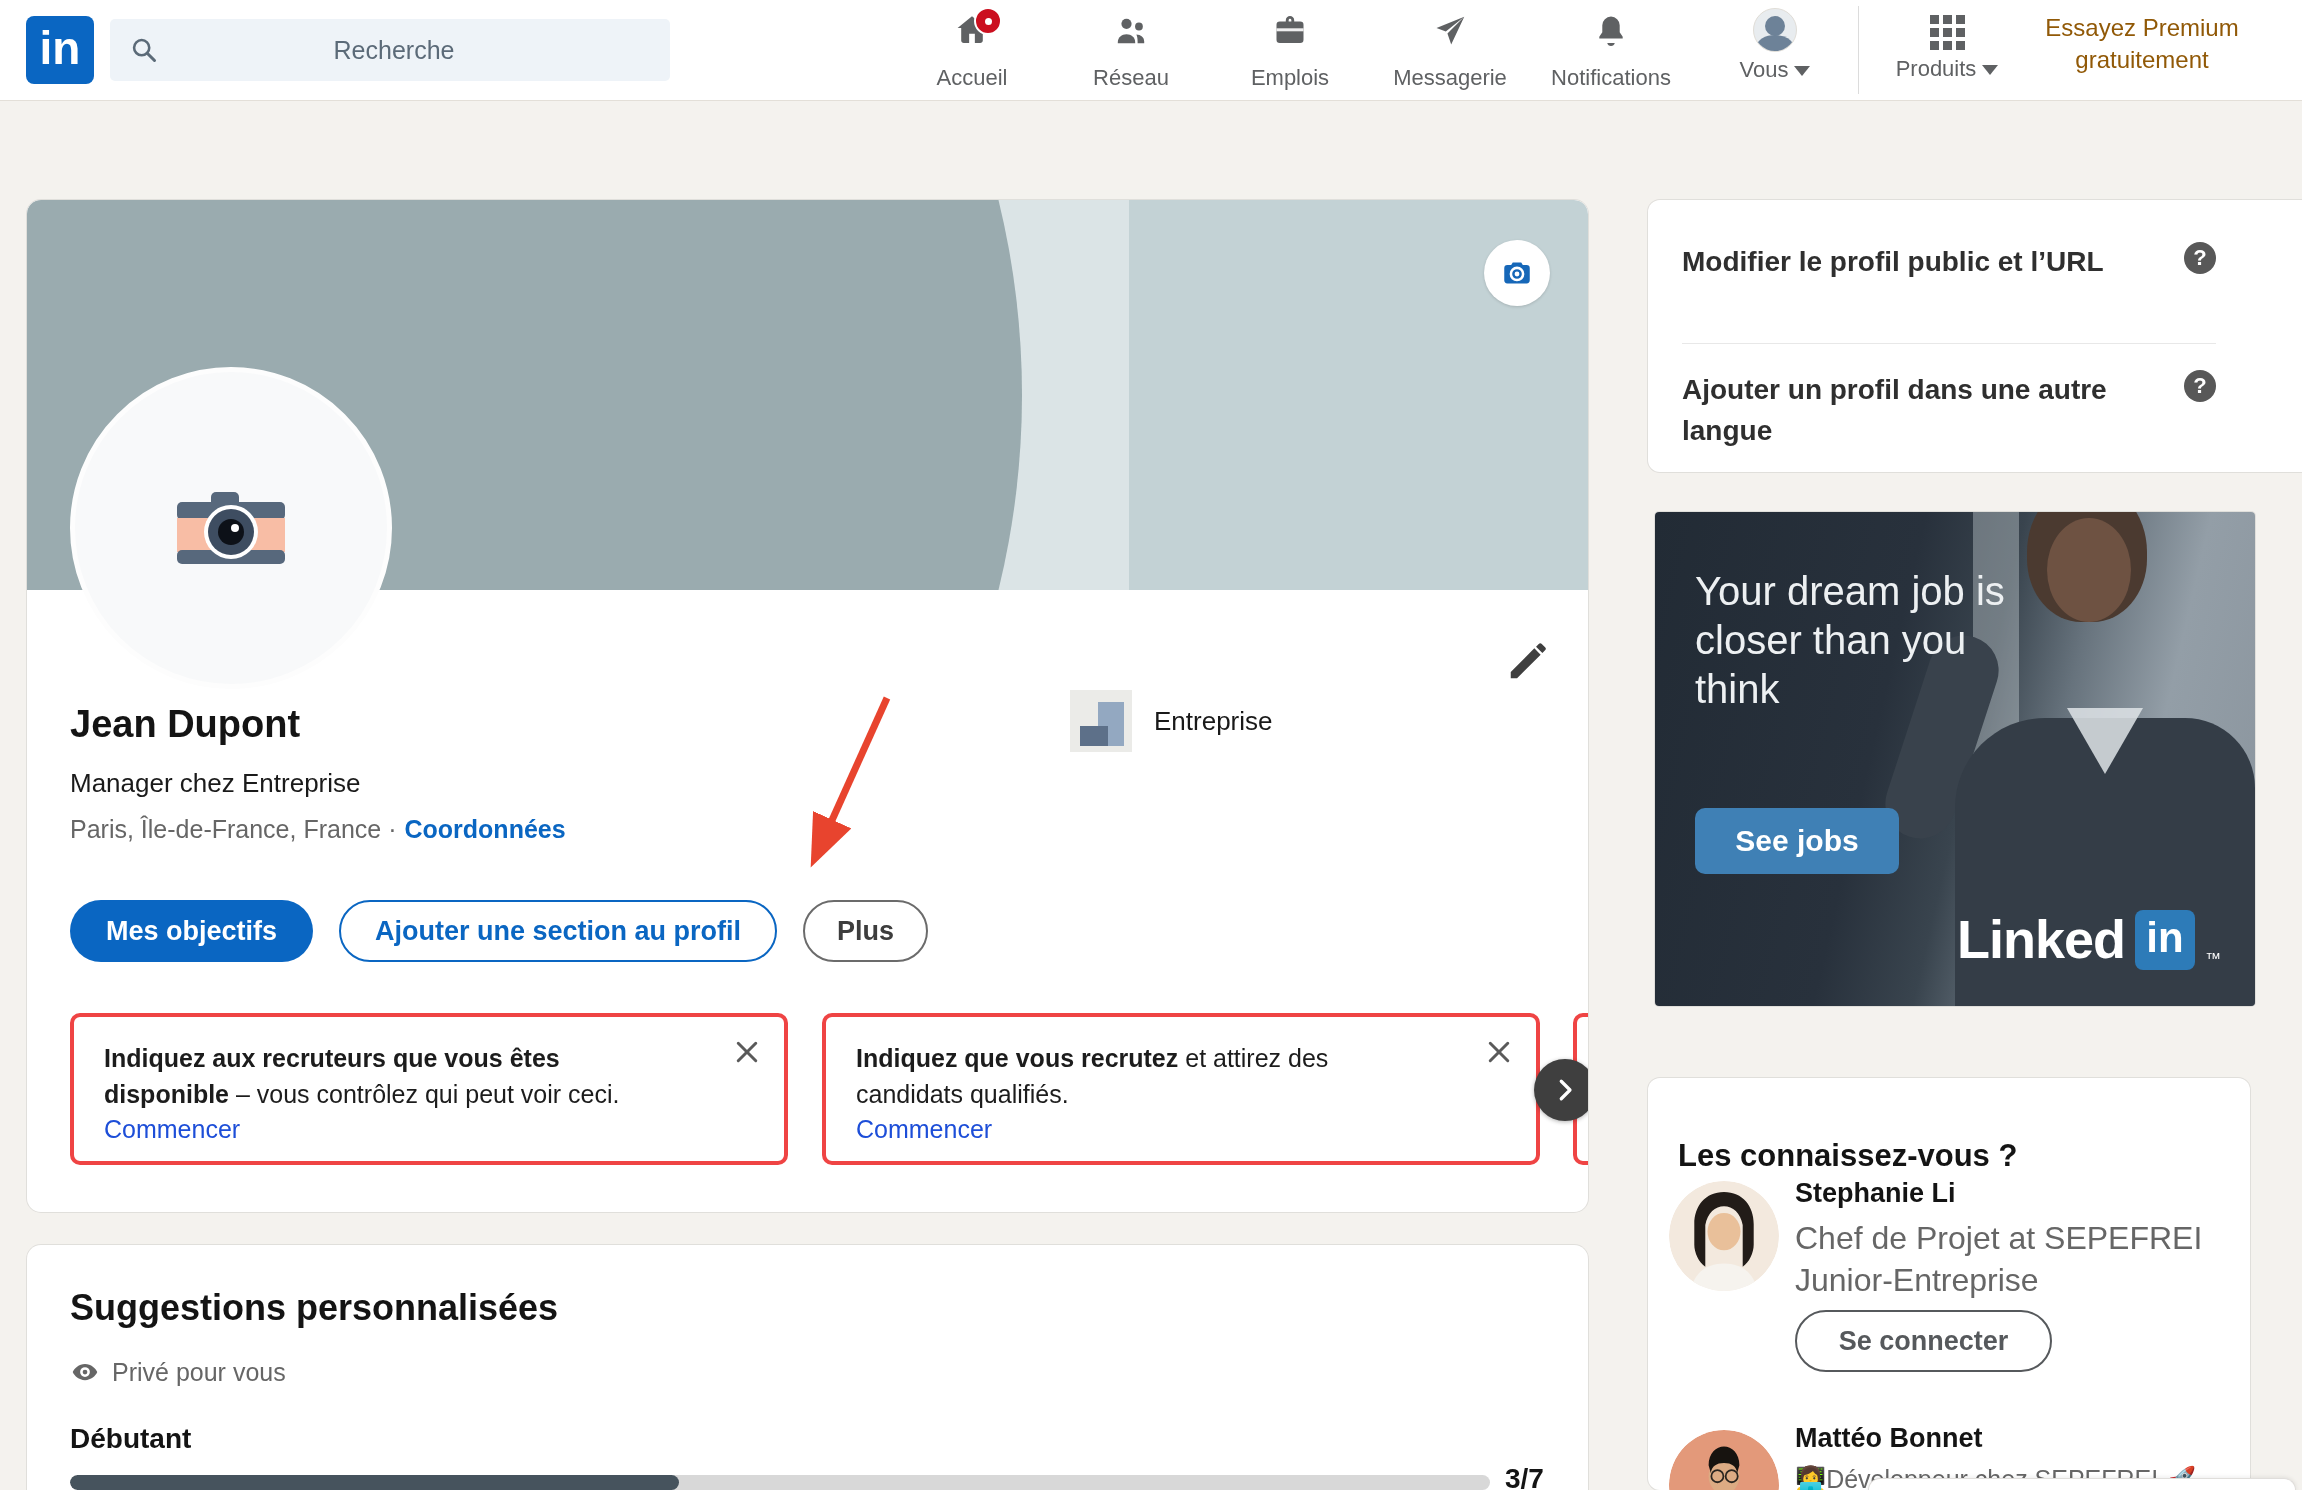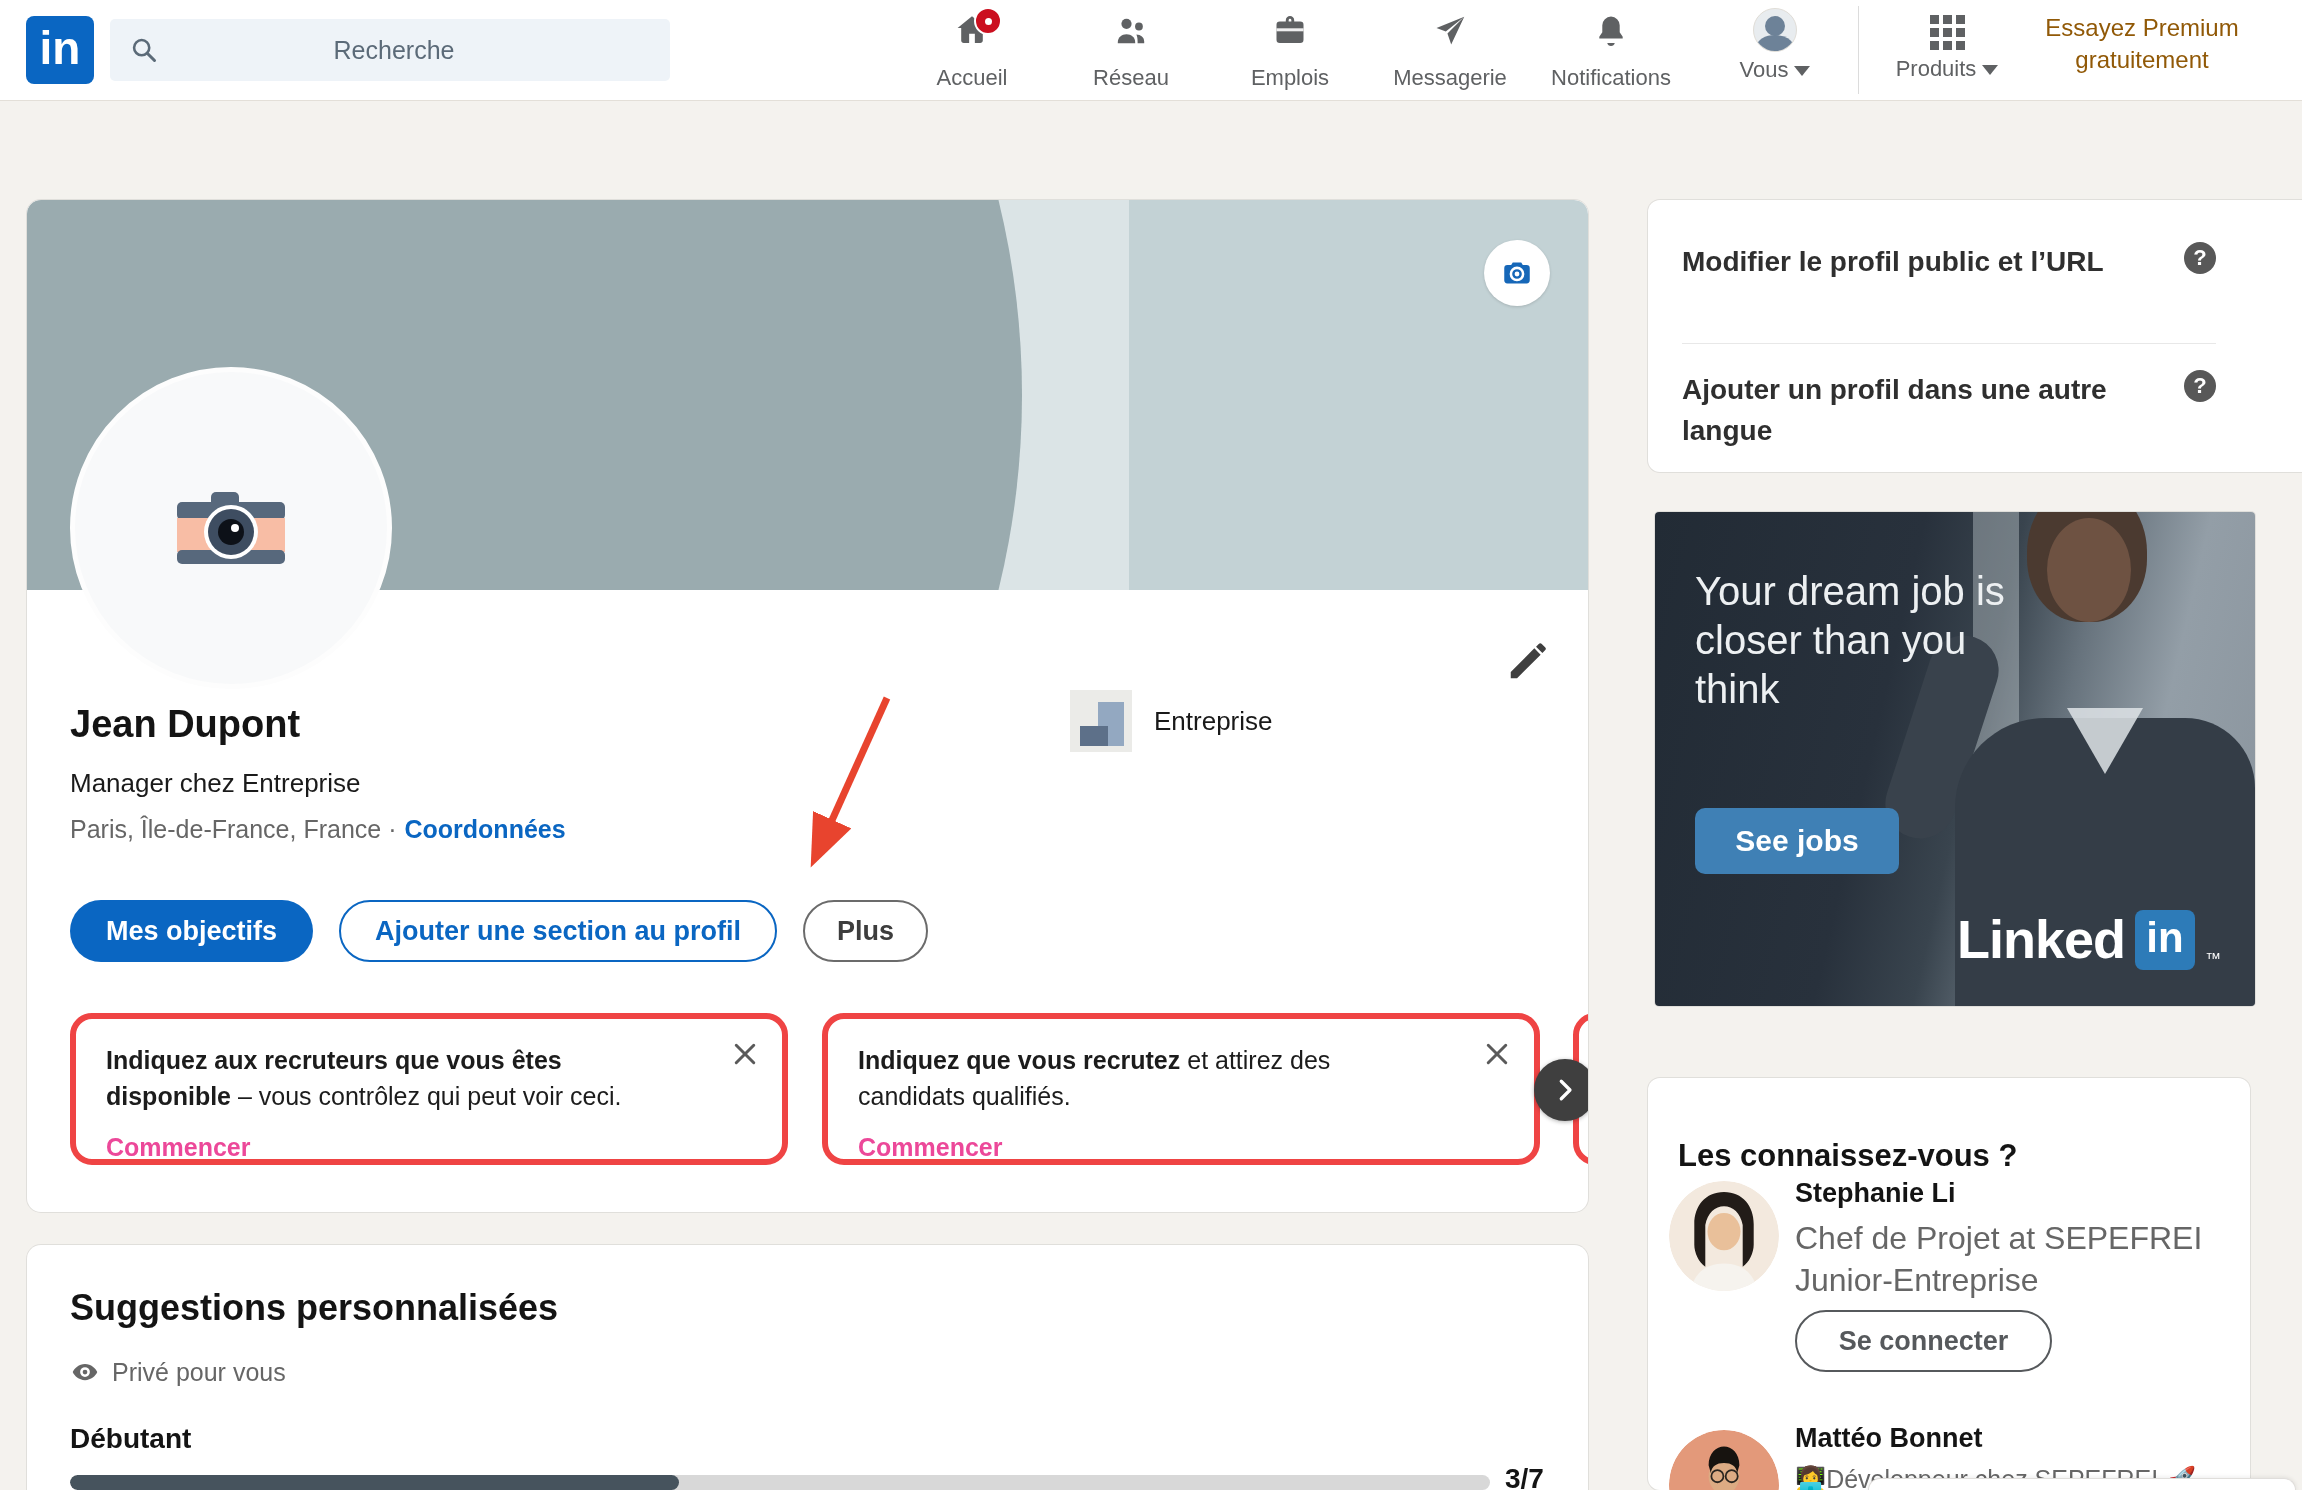--- a/index.html
+++ b/index.html
@@ -53,25 +53,25 @@
   .company-row{position:absolute;left:1043px;top:490px;display:flex;align-items:center;gap:22px;}
   .company-name{font-size:26px;font-weight:normal;color:#191919;}
   .actions{position:absolute;left:43px;top:700px;display:flex;gap:26px;}
   .btn{height:62px;border-radius:31px;font-size:27px;font-weight:bold;display:flex;align-items:center;
        justify-content:center;cursor:pointer;box-sizing:border-box;font-family:"Liberation Sans",sans-serif;}
   .btn-primary{background:#0a66c2;color:#fff;padding:0 36px;border:none;}
   .btn-outline-blue{background:#fff;color:#0a66c2;border:2px solid #0a66c2;padding:0 34px;}
   .btn-outline-gray{background:#fff;color:#3d3d3d;border:2px solid #6b6b6b;padding:0 32px;}
   .arrow-annot{position:absolute;left:760px;top:488px;pointer-events:none;z-index:8;}
 
-  .prompt-card{position:absolute;top:813px;height:152px;background:#fff;border:6px solid #ef4444;
-               border-radius:22px;box-sizing:border-box;padding:24px 30px;}
+  .prompt-card{position:absolute;top:813px;height:152px;background:#fff;border:4px solid #ef4444;
+               border-radius:10px;box-sizing:border-box;padding:24px 30px;}
   .prompt-text{width:580px;font-size:25px;line-height:1.42;color:#1c1c1c;}
   .prompt-text .b{font-weight:bold;}
-  .prompt-link{display:inline-block;margin-top:16px;color:#ec4899;font-weight:bold;font-size:25px;
+  .prompt-link{display:inline-block;margin-top:0;color:#1d4ed8;font-weight:normal;font-size:25px;
                text-decoration:none;cursor:pointer;}
   .close-x{position:absolute;top:20px;right:22px;width:30px;height:30px;cursor:pointer;}
   .chev-btn{position:absolute;left:1507px;top:859px;width:62px;height:62px;border-radius:50%;background:#3f3f3f;
             display:flex;align-items:center;justify-content:center;cursor:pointer;z-index:9;box-shadow:0 1px 4px rgba(0,0,0,.3);}
 
   
   .sugg-card{position:absolute;left:27px;top:1245px;width:1561px;height:320px;background:#fff;
              border-radius:14px;box-shadow:0 0 0 1px rgba(0,0,0,.08);z-index:5;}
   .sugg-title{position:absolute;left:43px;top:42px;font-size:36px;font-weight:bold;color:#141414;}
   .sugg-privacy{position:absolute;left:43px;top:112px;display:flex;align-items:center;gap:12px;

